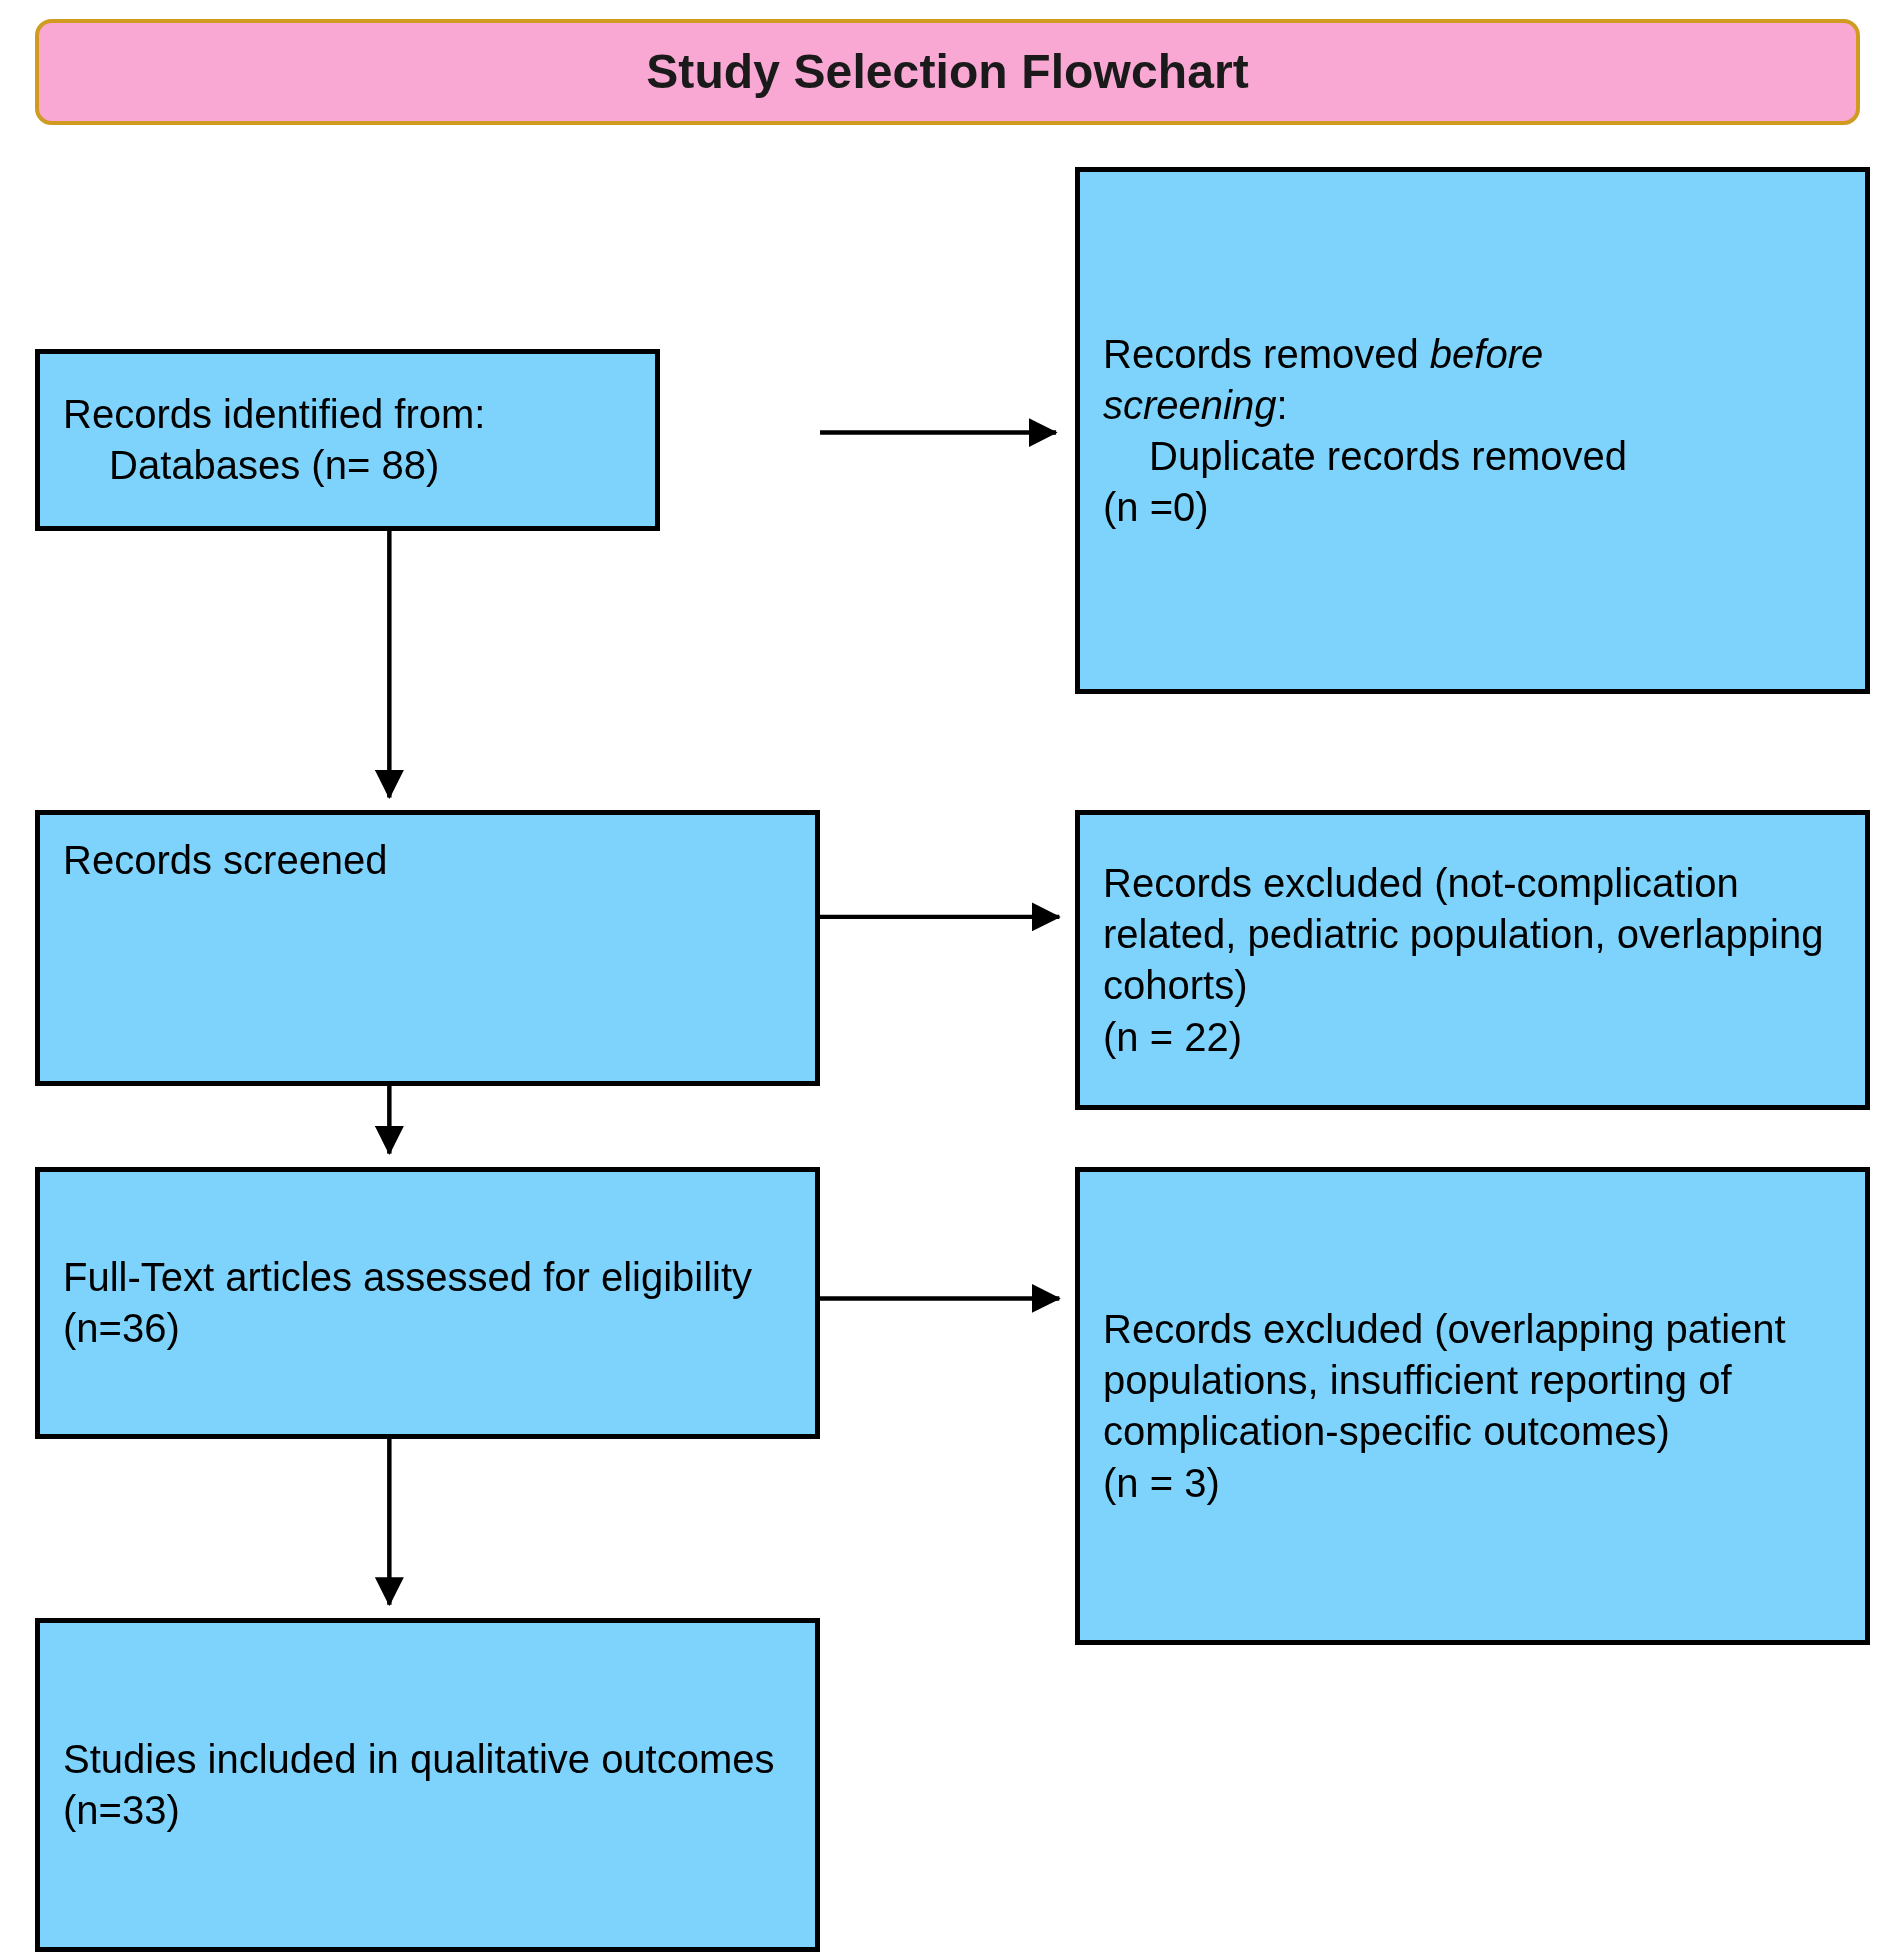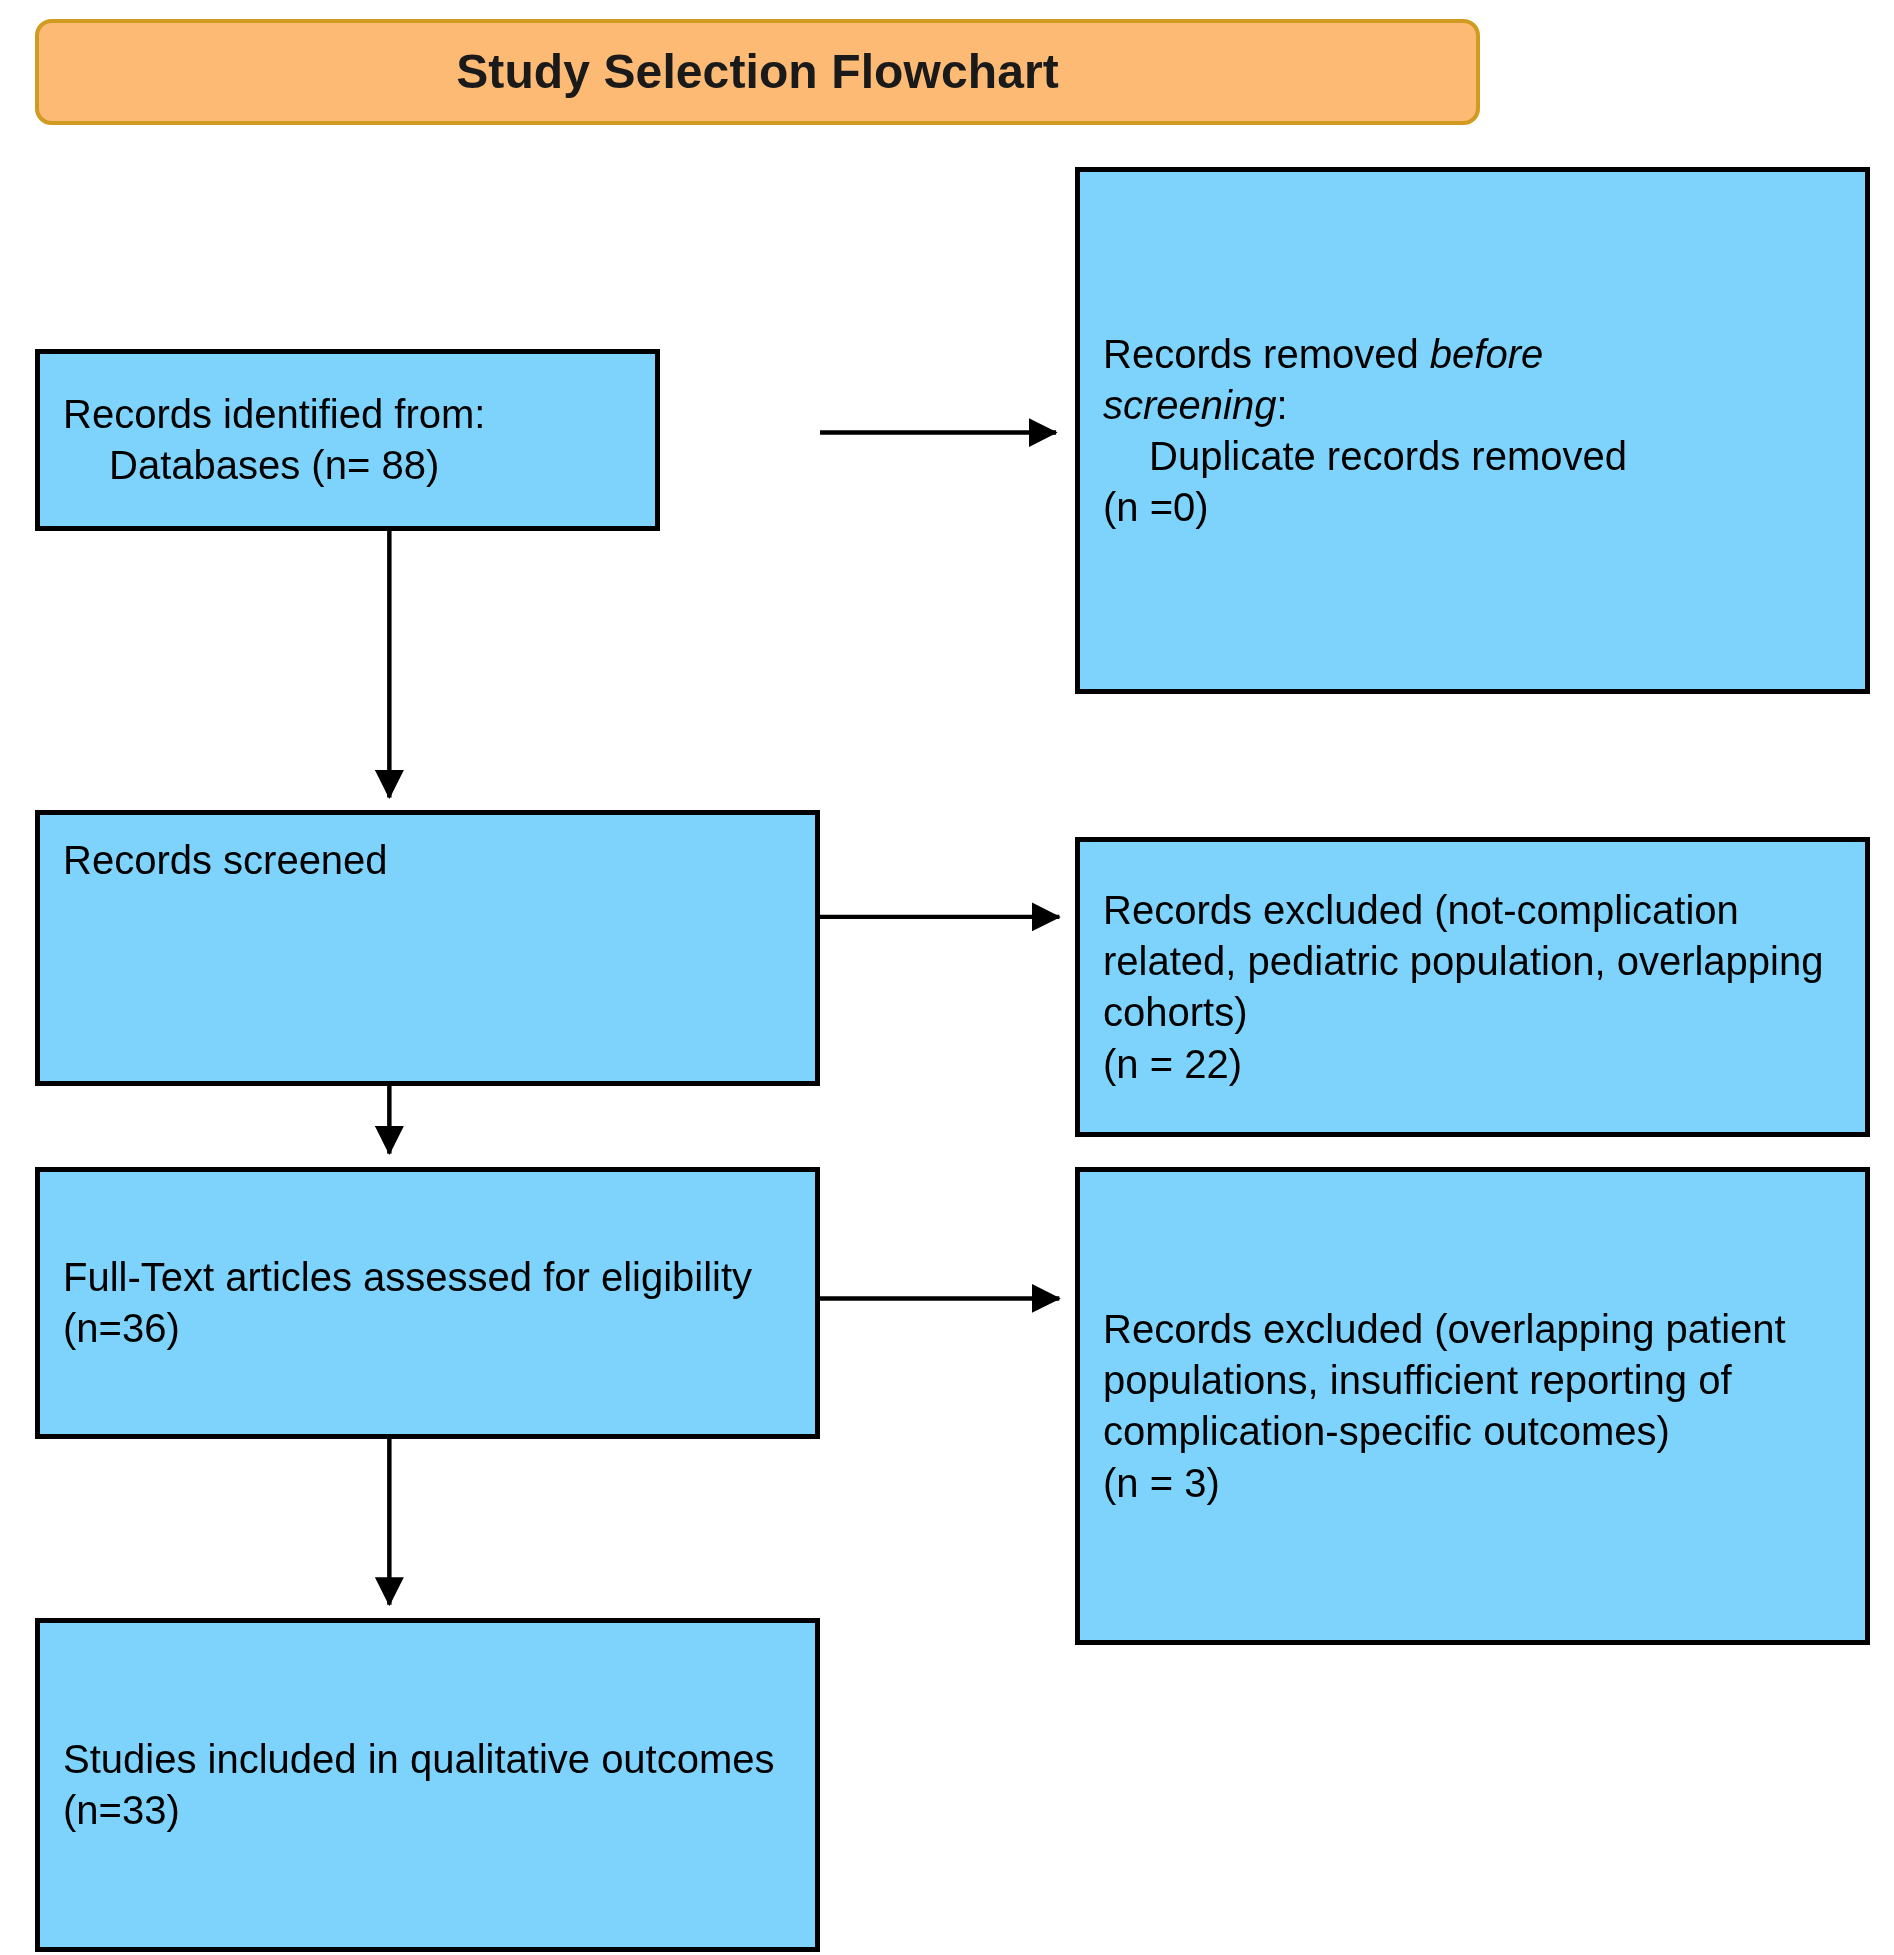--- a/index.html
+++ b/index.html
@@ -17,24 +17,24 @@
     height: 1955px;
     background: #ffffff;
     overflow: hidden;
   }
 
   
   .header-banner {
     position: absolute;
     left: 35px;
     top: 19px;
-    width: 1445px;
+    width: 1825px;
     height: 106px;
     box-sizing: border-box;
-    background: #fdba74;
+    background: #f9a8d4;
     border: 4.5px solid #D09B20;
     border-radius: 16.6px;
     display: flex;
     align-items: center;
     justify-content: center;
   }
   .header-title {
     font-size: 48px;
     font-weight: bold;
     color: #1a1a1a;
@@ -134,21 +134,21 @@
       <div class="tline">(n =0)</div>
     </div>
   </div>
 
   <div class="flowbox" style="left:35px; top:810px; width:785px; height:276px;">
     <div class="inner top">
       <div class="tline">Records screened</div>
     </div>
   </div>
 
-  <div class="flowbox" style="left:1075px; top:810px; width:795px; height:300px;margin-top:27px;">
+  <div class="flowbox" style="left:1075px; top:810px; width:795px; height:300px;">
     <div class="inner mid">
       <div class="tline">Records excluded (not-complication related, pediatric population, overlapping cohorts)</div>
       <div class="tline">(n = 22)</div>
     </div>
   </div>
 
   <div class="flowbox" style="left:35px; top:1167px; width:785px; height:272px;">
     <div class="inner mid">
       <div class="tline">Full-Text articles assessed for eligibility (n=36)</div>
     </div>

